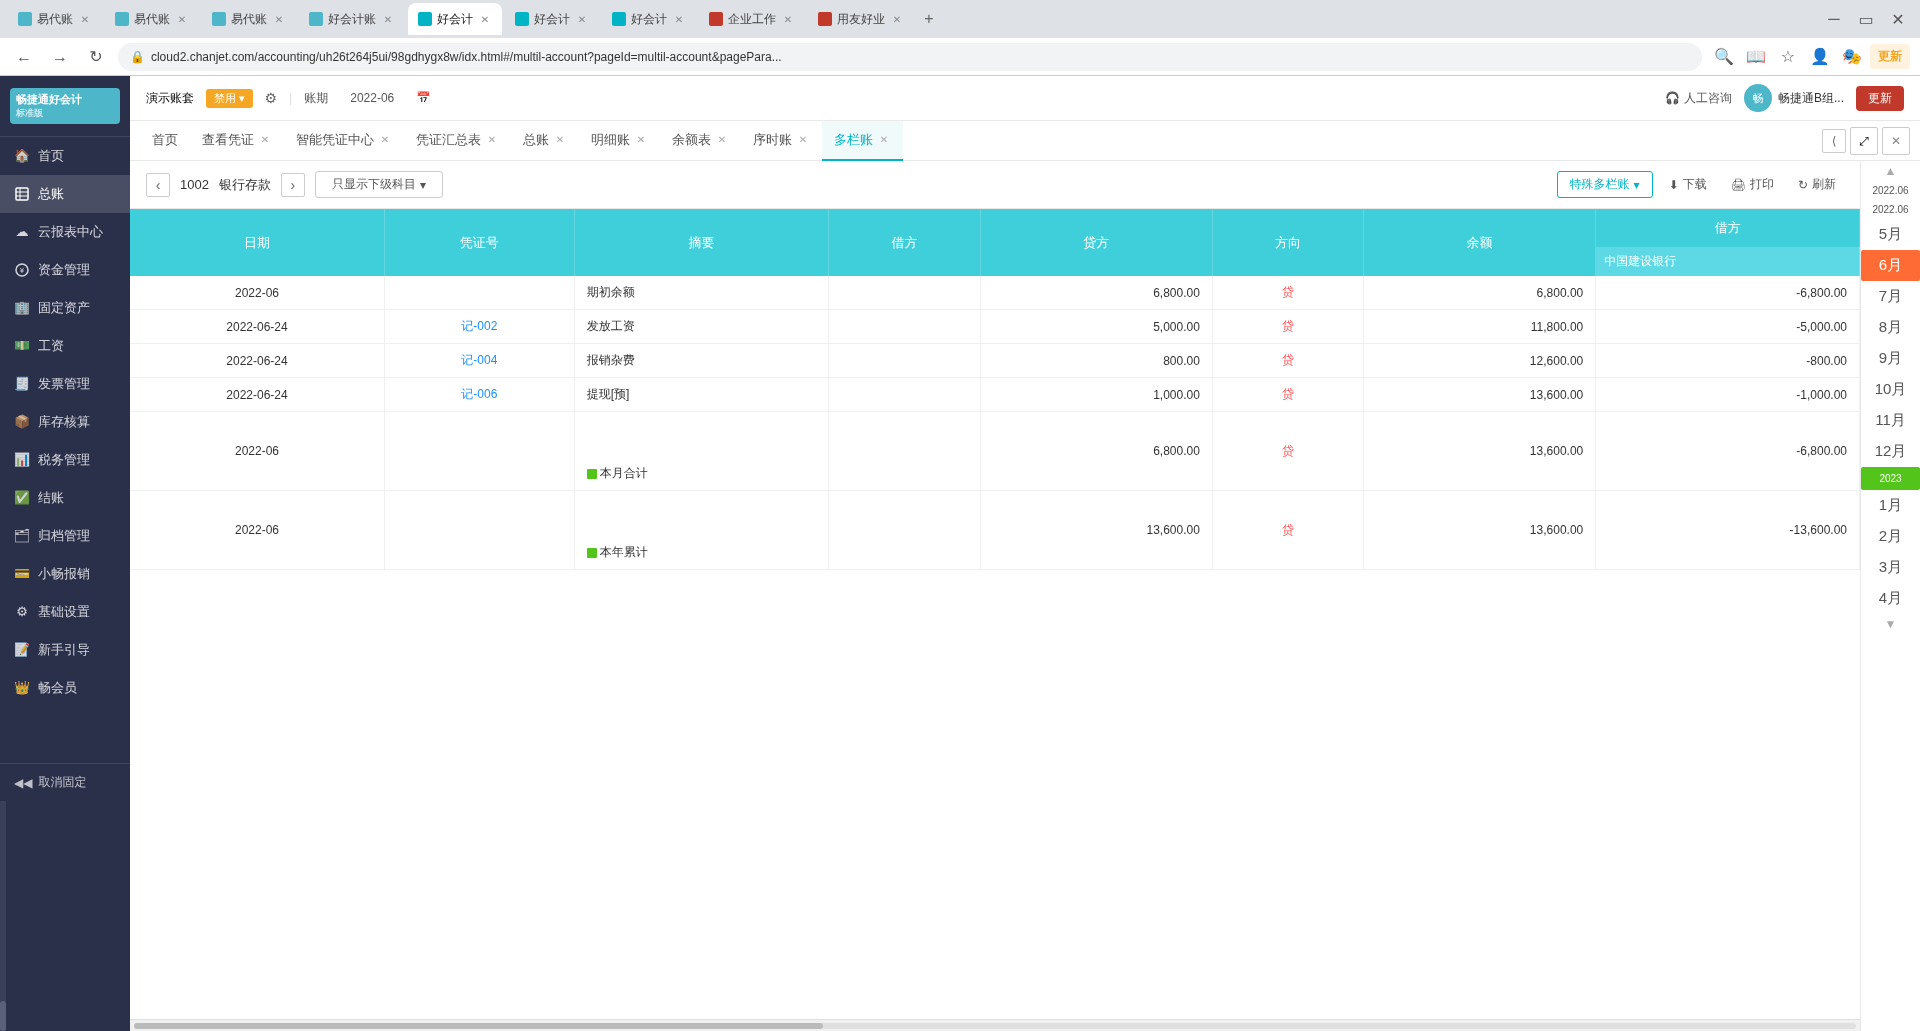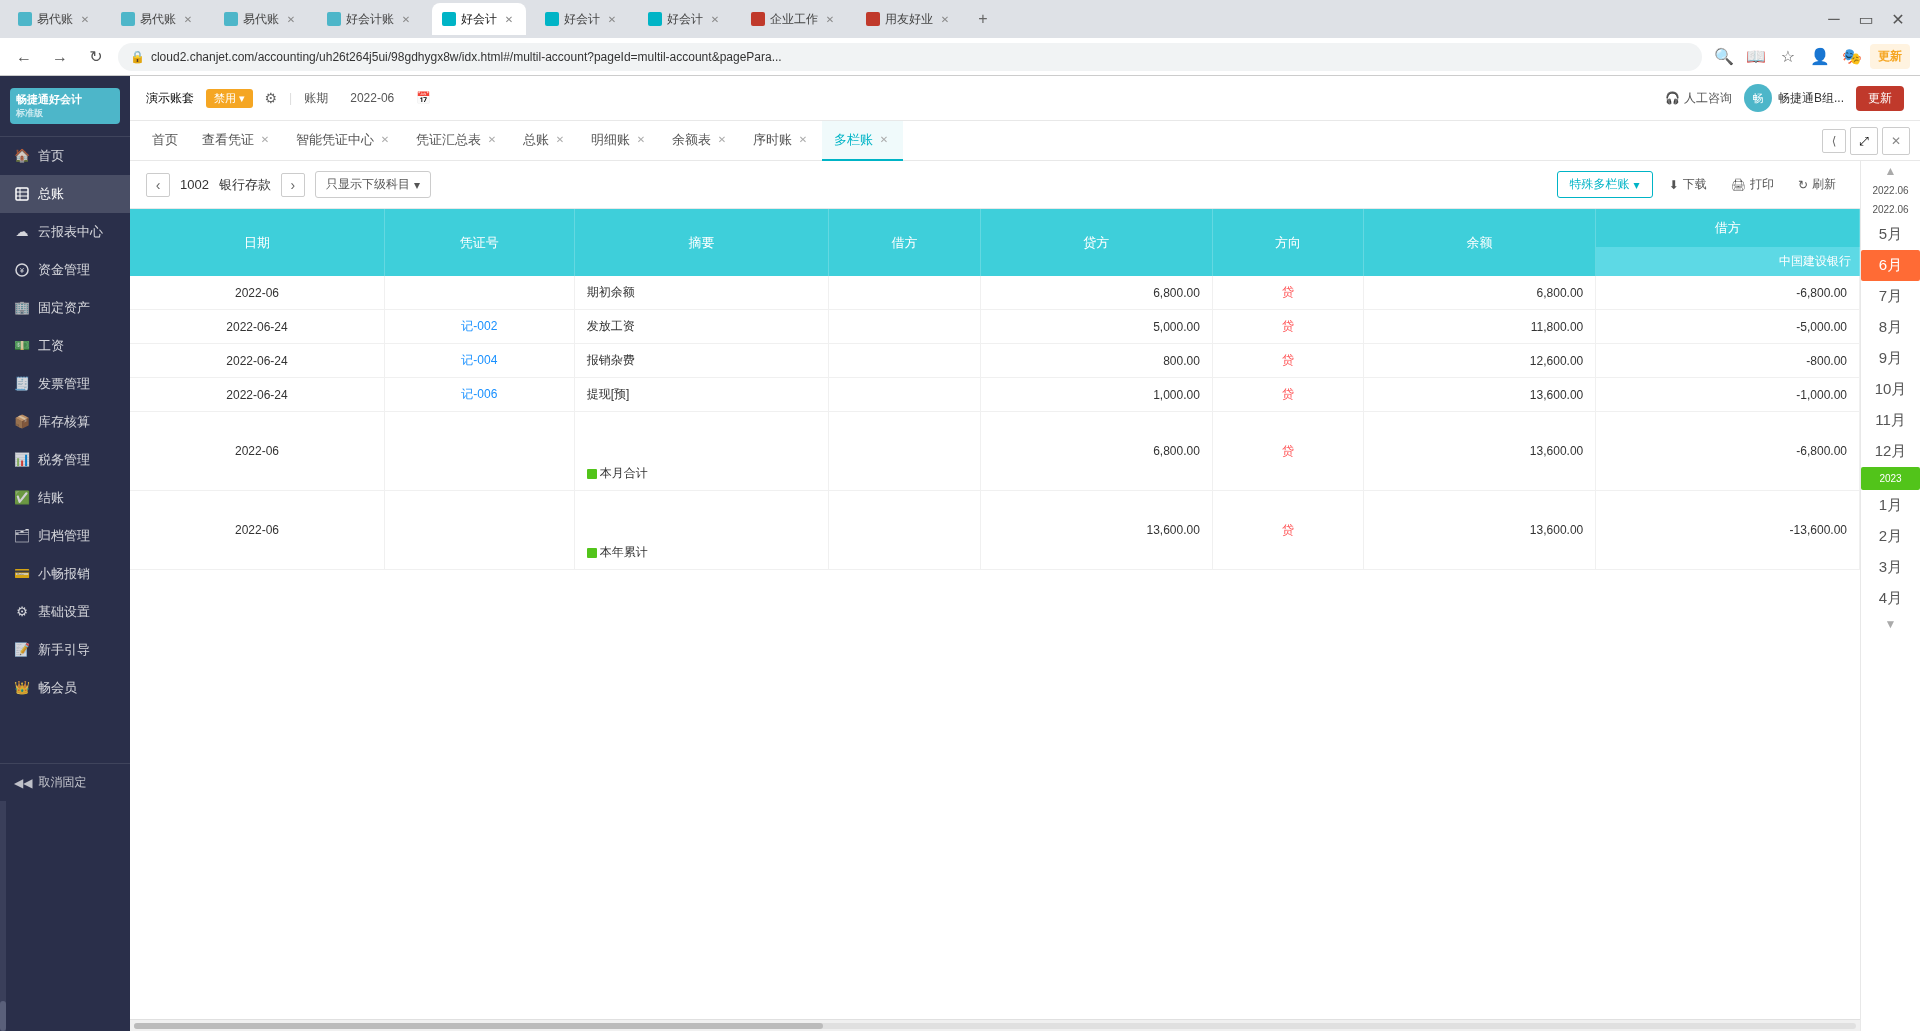--- a/index.html
+++ b/index.html
@@ -1,19 +1,19 @@
 <!DOCTYPE html>
 <html><head>
   <meta charset="utf-8">
   <style>
     * { margin: 0; padding: 0; box-sizing: border-box; }
     body { font-family: 'Microsoft YaHei', Arial, sans-serif; font-size: 12px; background: #f5f5f5; width: 1920px; height: 1031px; overflow: hidden; }
 
     
-    .browser-chrome { background: #dee1e6; height: 38px; display: flex; align-items: center; padding: 0 8px; gap: 9px; }
+    .browser-chrome { background: #dee1e6; height: 38px; display: flex; align-items: center; padding: 0 8px; gap: 3px; }
     .tab { display: flex; align-items: center; height: 32px; padding: 0 10px; border-radius: 8px 8px 0 0; font-size: 12px; gap: 5px; cursor: pointer; background: #dee1e6; color: #444; max-width: 160px; }
     .tab.active { background: #fff; color: #222; }
     .tab-icon { width: 14px; height: 14px; border-radius: 2px; flex-shrink: 0; }
     .tab-close { width: 14px; height: 14px; border-radius: 50%; display: flex; align-items: center; justify-content: center; color: #888; font-size: 10px; cursor: pointer; flex-shrink: 0; }
     .tab-add { width: 24px; height: 24px; display: flex; align-items: center; justify-content: center; color: #666; font-size: 16px; cursor: pointer; border-radius: 50%; }
     .browser-controls { display: flex; gap: 4px; margin-left: auto; align-items: center; }
     .browser-btn { width: 28px; height: 28px; display: flex; align-items: center; justify-content: center; color: #555; font-size: 16px; cursor: pointer; border-radius: 4px; }
 
     
     .address-bar { background: #fff; height: 38px; display: flex; align-items: center; padding: 0 10px; gap: 8px; border-bottom: 1px solid #ccc; }
@@ -58,32 +58,32 @@
     .page-tab-close { width: 14px; height: 14px; border-radius: 50%; display: flex; align-items: center; justify-content: center; color: #aaa; font-size: 10px; }
     .tab-collapse-btn { margin-left: auto; width: 24px; height: 24px; border: 1px solid #ccc; border-radius: 2px; display: flex; align-items: center; justify-content: center; cursor: pointer; color: #666; }
 
     
     .content-area { flex: 1; display: flex; overflow: hidden; }
     .ledger-panel { flex: 1; display: flex; flex-direction: column; background: #fff; margin: 0; overflow: hidden; }
 
     
     .ledger-toolbar { display: flex; align-items: center; padding: 10px 16px; gap: 10px; border-bottom: 1px solid #e8e8e8; background: #fff; flex-shrink: 0; }
     .nav-arrow { width: 24px; height: 24px; border: 1px solid #ccc; border-radius: 2px; display: flex; align-items: center; justify-content: center; cursor: pointer; color: #666; font-size: 14px; }
-    .filter-btn { border: 1px solid #ccc; border-radius: 3px; padding: 4px 10px; font-size: 12px; color: #555; cursor: pointer; display: flex; align-items: center; gap: 4px; }
+    .filter-btn { border: 1px solid #ccc; border-radius: 3px; padding: 4px 16px; font-size: 12px; color: #555; cursor: pointer; display: flex; align-items: center; gap: 4px; }
     .toolbar-right { margin-left: auto; display: flex; gap: 8px; align-items: center; }
     .special-btn { border: 1px solid #00b4c6; color: #00b4c6; border-radius: 3px; padding: 4px 12px; font-size: 12px; cursor: pointer; display: flex; align-items: center; gap: 4px; background: #fff; }
     .action-btn { display: flex; align-items: center; gap: 4px; font-size: 12px; color: #555; cursor: pointer; padding: 4px 8px; }
 
     
     .ledger-table { flex: 1; overflow: auto; }
     table { width: 100%; border-collapse: collapse; }
     .thead-main { background: #3ecfda; }
     .thead-main th { color: #fff; padding: 10px 12px; font-size: 13px; font-weight: 500; text-align: center; border-right: 1px solid rgba(255,255,255,0.2); }
     .thead-sub { background: #5dd9e5; }
-    .thead-sub th { color: #fff; padding: 6px 8px; font-size: 12px; font-weight: 400; text-align: right; border-right: 1px solid rgba(255,255,255,0.2); }
+    .thead-sub th { color: #fff; padding: 6px 8px; font-size: 12px; font-weight: 400; text-align: left; border-right: 1px solid rgba(255,255,255,0.2); }
     tbody tr { border-bottom: 1px solid #f0f0f0; }
     td { padding: 8px 12px; font-size: 12px; color: #333; text-align: center; border-right: 1px solid #f0f0f0; }
     td.text-left { text-align: left; }
     td.text-right { text-align: right; }
     td.link-cell { color: #1890ff; cursor: pointer; }
     .direction-cell { color: #ff4d4f; }
     .summary-badge { display: inline-flex; align-items: center; gap: 3px; margin-top: 45px; }
     .green-dot { width: 10px; height: 10px; background: #52c41a; border-radius: 1px; display: inline-block; flex-shrink: 0; }
 
     

